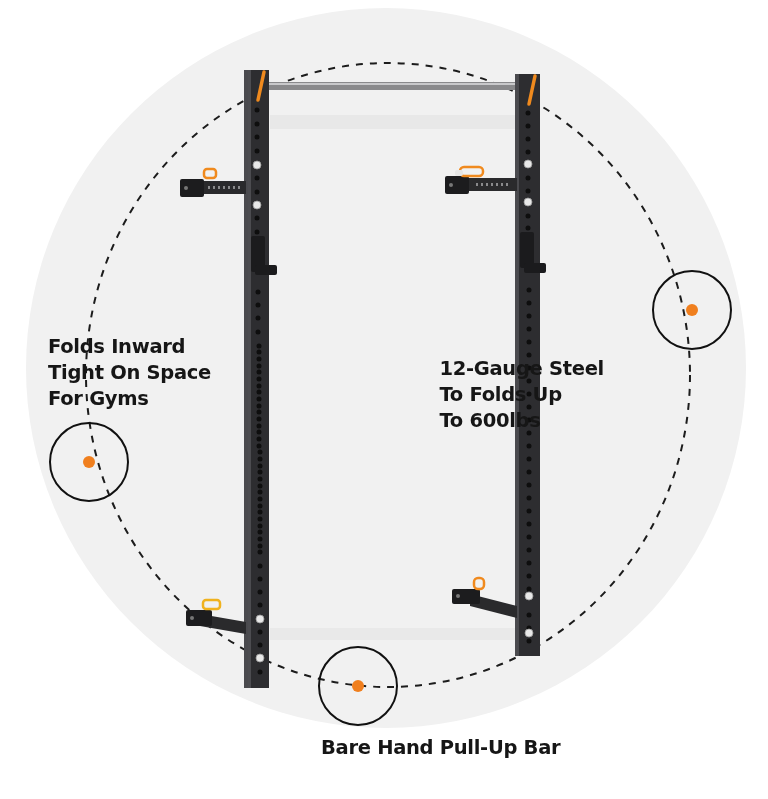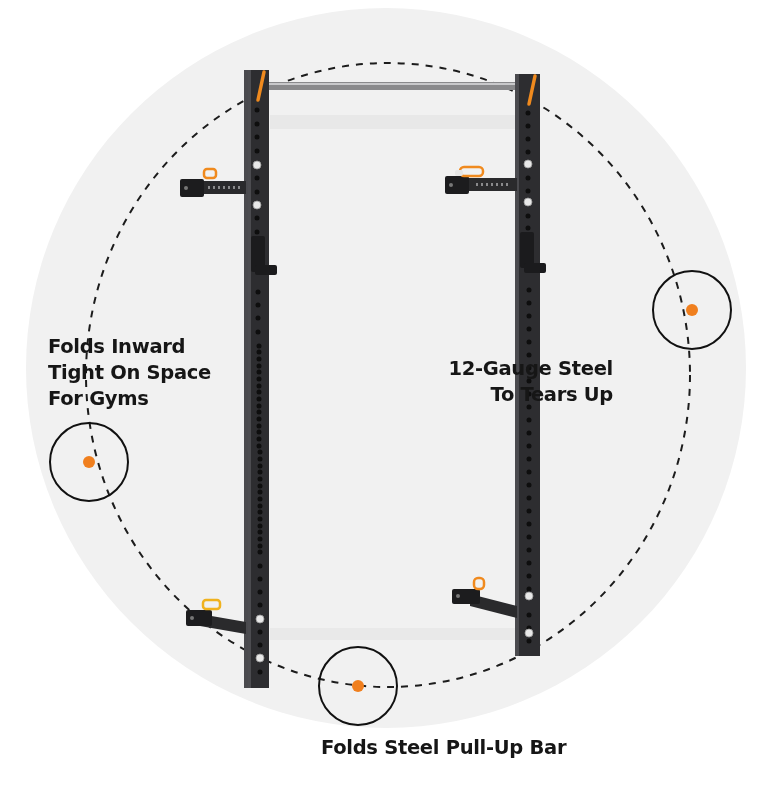--- a/index.html
+++ b/index.html
@@ -3,21 +3,21 @@
   <meta charset="utf-8">
   <style>
     html, body { margin: 0; padding: 0; background: #ffffff; }
     body { width: 768px; height: 799px; position: relative; overflow: hidden; font-family: "DejaVu Sans", sans-serif; }
     .stage { position: absolute; left: 0; top: 0; width: 656px; height: 799px; }
     .bg-circle { position: absolute; left: 26px; top: 8px; width: 720px; height: 720px; border-radius: 50%; background: #f1f1f1; }
     svg.art { position: absolute; left: 0; top: 0; width: 768px; height: 799px; }
     .callout-text { position: absolute; font-family: "DejaVu Sans", sans-serif; font-weight: bold; color: #161616; font-size: 19.5px; line-height: 26px; letter-spacing: -0.3px; }
     .callout-text span { display: block; white-space: nowrap; }
     .left-text { left: 48px; top: 334px; text-align: left; }
-    .right-text { right: 43px; top: 356px; text-align: right; }
+    .right-text { right: 52px; top: 356px; }
     .bottom-text { left: 321px; top: 735px; text-align: left; }
   </style>
 </head>
 <body>
 
 <div class="stage">
   <div class="bg-circle"></div>
 
   <svg class="art" viewBox="0 0 768 799" xmlns="http://www.w3.org/2000/svg">
 
@@ -221,19 +221,20 @@
   </svg>
 
   <div class="callout-text left-text">
     <span>Folds Inward</span>
     <span>Tight On Space</span>
     <span>For Gyms</span>
   </div>
 
   <div class="callout-text right-text">
     <span>12-Gauge Steel</span>
-    <span>To Tears Up</span>
+    <span>To Folds Up</span>
+    <span>To 600lbs</span>
   </div>
 
   <div class="callout-text bottom-text">
-    <span>Folds Steel Pull-Up Bar</span>
+    <span>Bare Hand Pull-Up Bar</span>
   </div>
 </div>
 
 </body></html>

